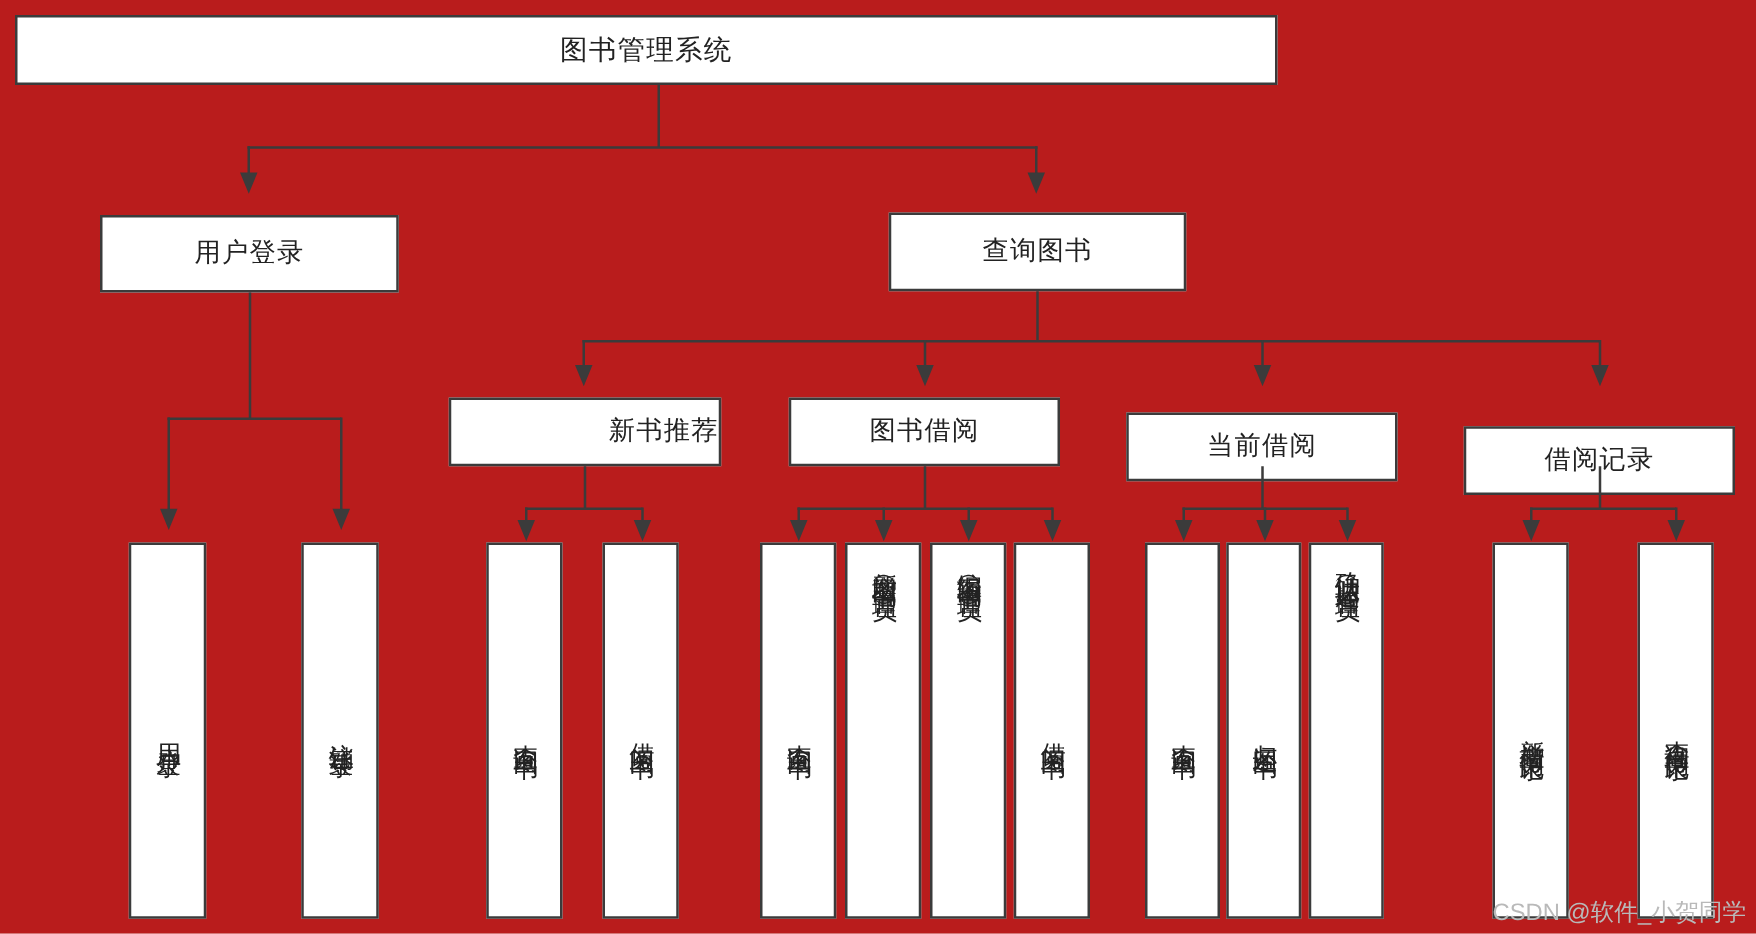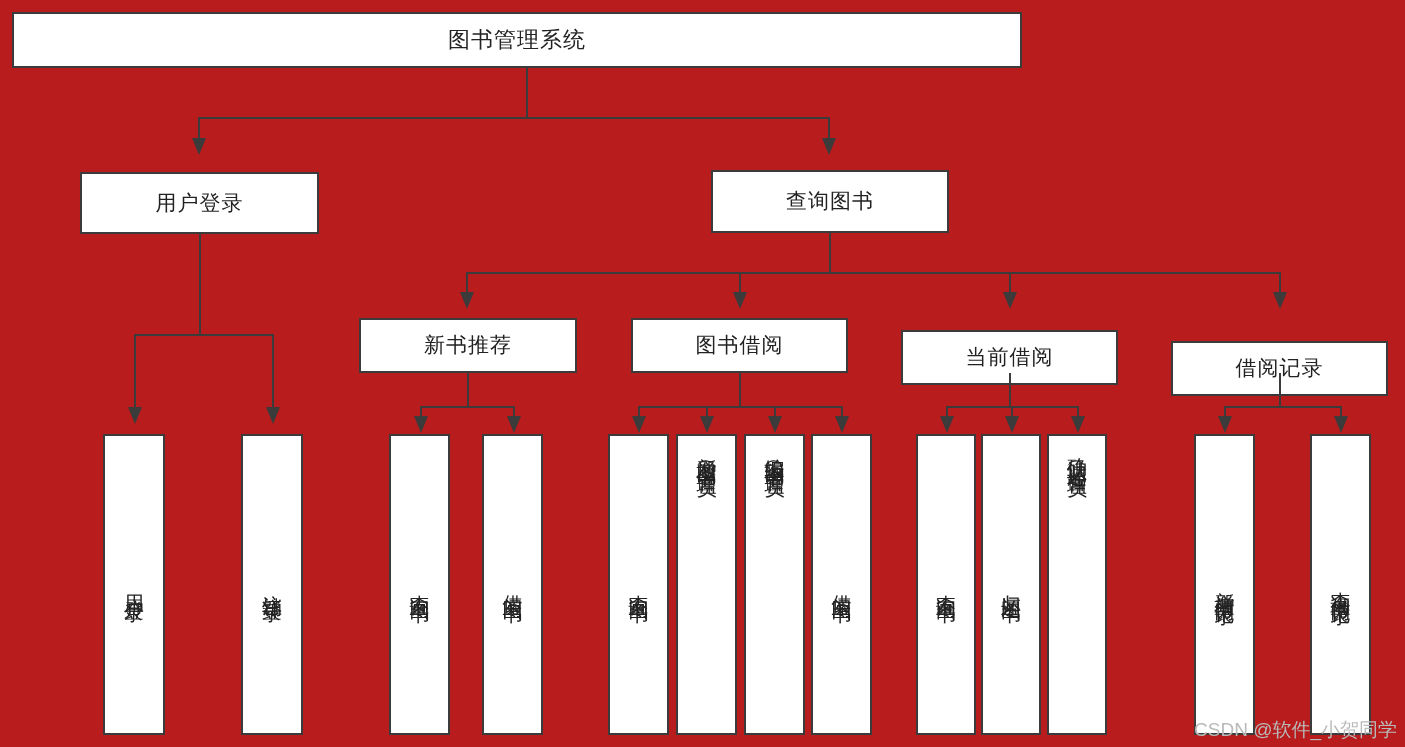--- a/index.html
+++ b/index.html
@@ -109,21 +109,21 @@
   <div class="ln h" style="left:466px;top:272px;width:814px;"></div>
   <div class="ln v" style="left:466px;top:272px;height:22px;"></div>
   <div class="ln v" style="left:739px;top:272px;height:22px;"></div>
   <div class="ln v" style="left:1009px;top:272px;height:22px;"></div>
   <div class="ln v" style="left:1279px;top:272px;height:22px;"></div>
   <div class="arrow" style="left:460px;top:292px;"></div>
   <div class="arrow" style="left:733px;top:292px;"></div>
   <div class="arrow" style="left:1003px;top:292px;"></div>
   <div class="arrow" style="left:1273px;top:292px;"></div>
 
-  <div class="node horiz" style="left:359px;top:318px;width:218px;height:55px;">
+  <div class="node horiz" style="left:359px;top:318px;width:218px;height:55px;justify-content:flex-end;">
     <span>新书推荐</span>
   </div>
   <div class="node horiz" style="left:631px;top:318px;width:217px;height:55px;">
     <span>图书借阅</span>
   </div>
   <div class="node horiz" style="left:901px;top:318px;width:217px;height:55px;margin-top:12px;">
     <span>当前借阅</span>
   </div>
   <div class="node horiz" style="left:1171px;top:318px;width:217px;height:55px;margin-top:23px;">
     <span>借阅记录</span>

